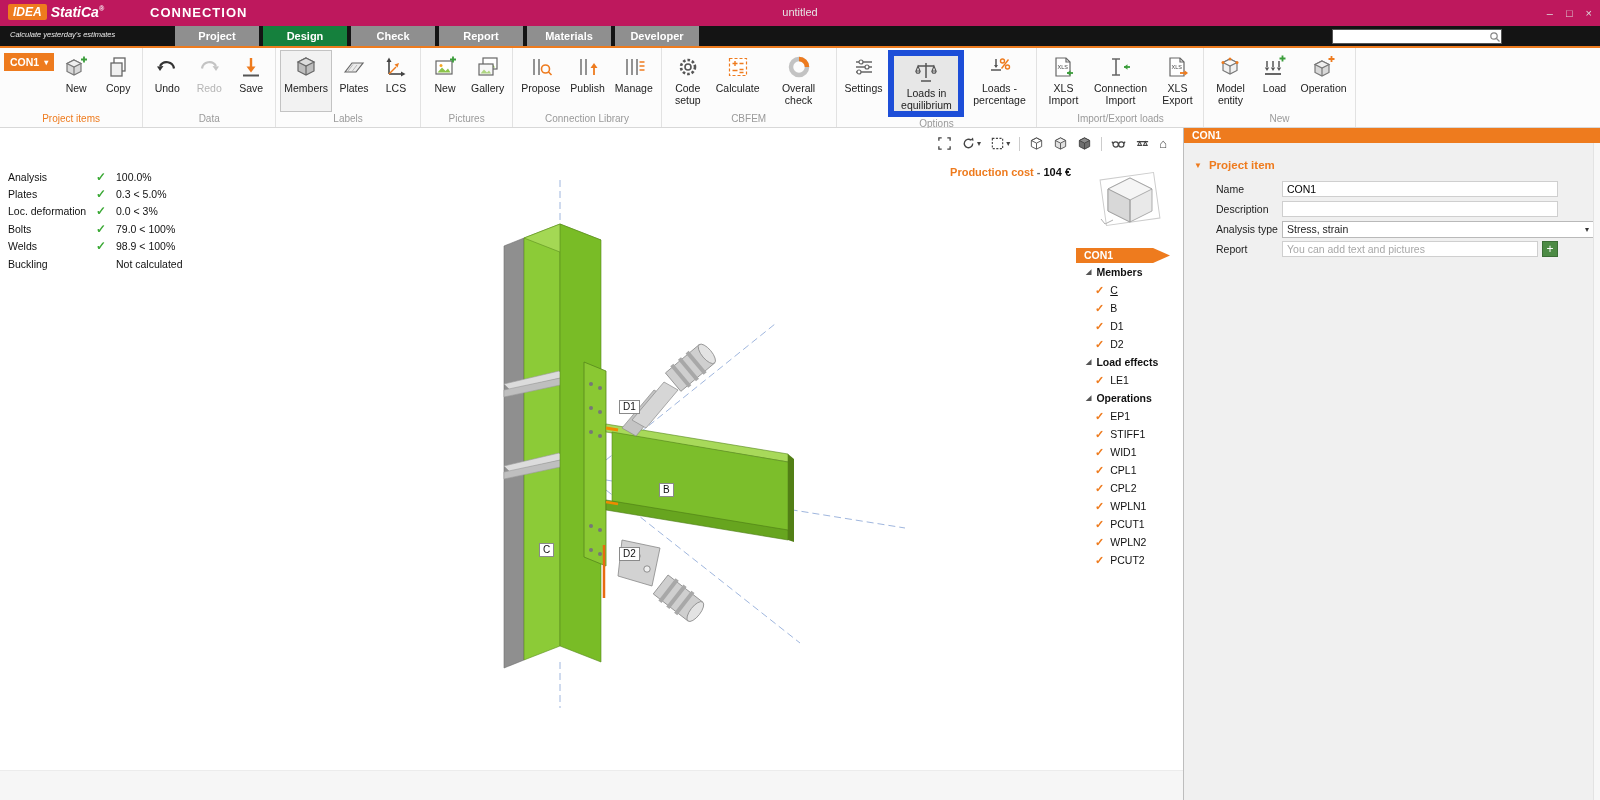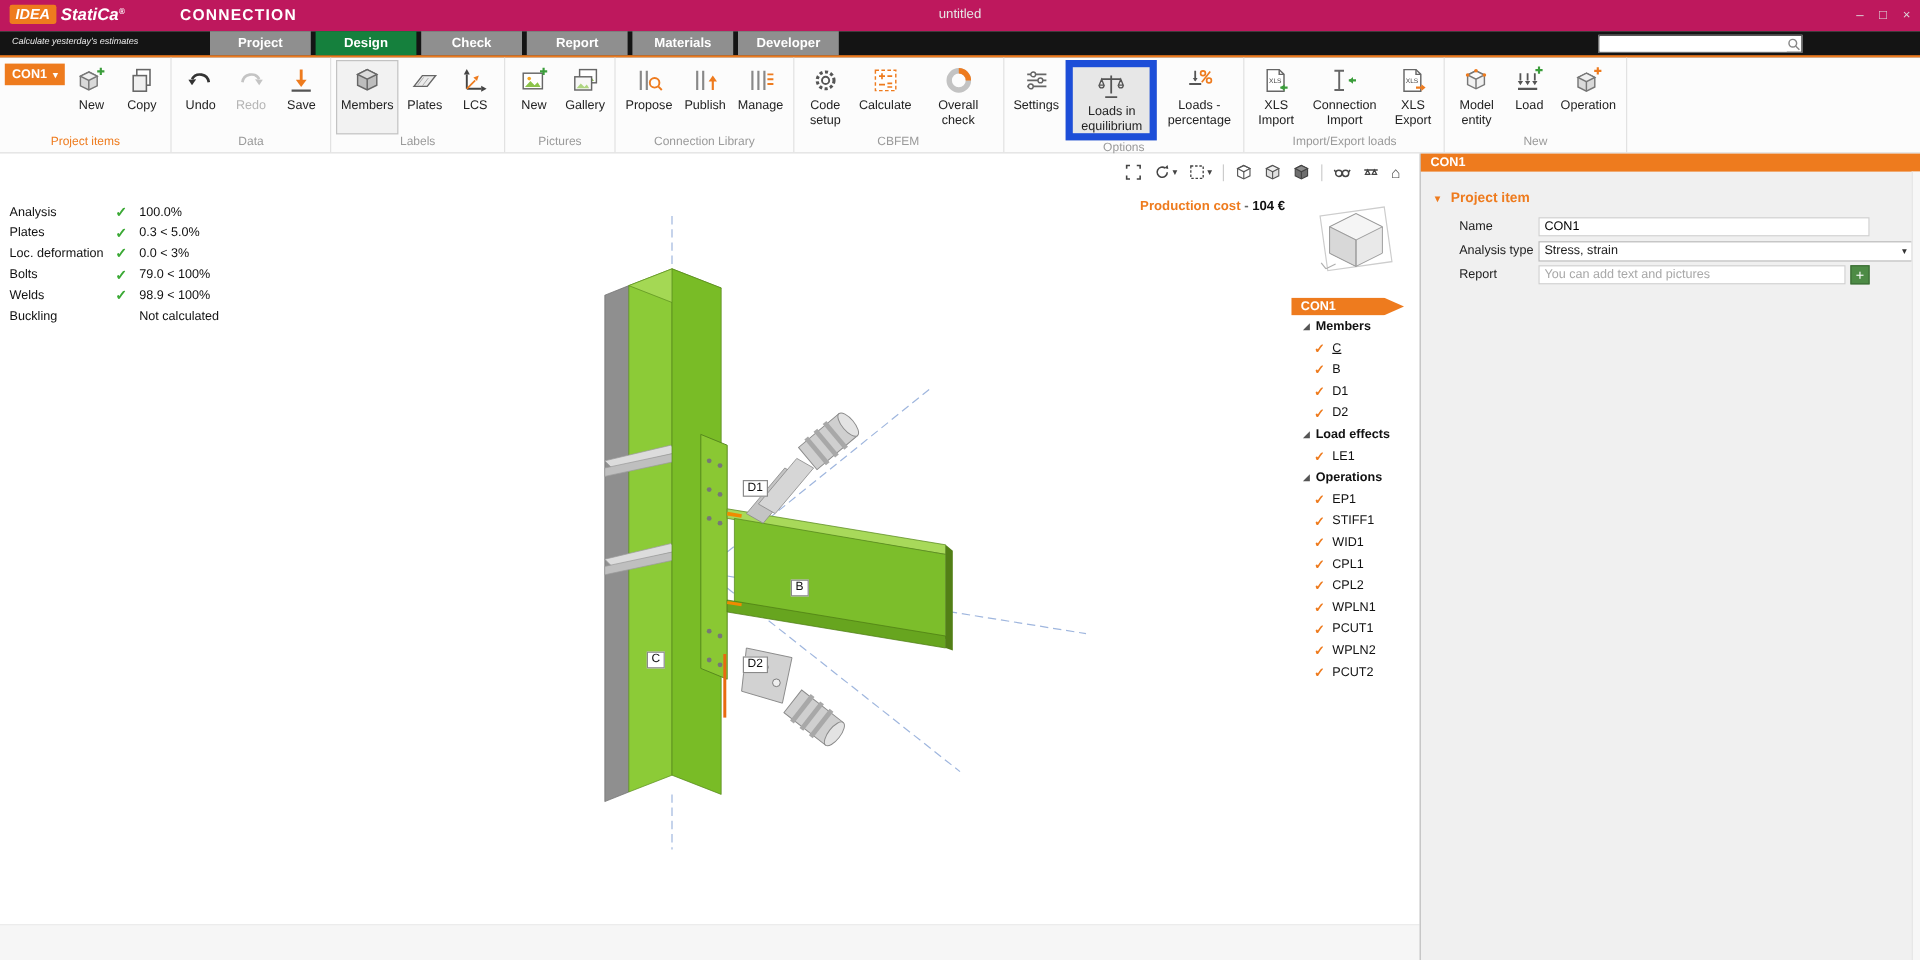--- a/index.html
+++ b/index.html
@@ -711,20 +711,24 @@
     <div class="pheader">CON1</div>
     <div class="psec">
       <span class="arrow">▼</span>
       <span>Project item</span>
     </div>
     <div class="prow">
       <span class="plabel">Name</span>
       <input class="pinput w-name" value="CON1" style="">
     </div>
     <div class="prow">
+      <span class="plabel">Description</span>
+      <input class="pinput w-name" value="" style="">
+    </div>
+    <div class="prow">
       <span class="plabel">Analysis type</span>
       <div class="pselect">
         <span>Stress, strain</span>
         <span class="dd">▾</span>
       </div>
     </div>
     <div class="prow">
       <span class="plabel">Report</span>
       <input class="pinput w-report" placeholder="You can add text and pictures" style="">
       <button class="plusbtn">+</button>

